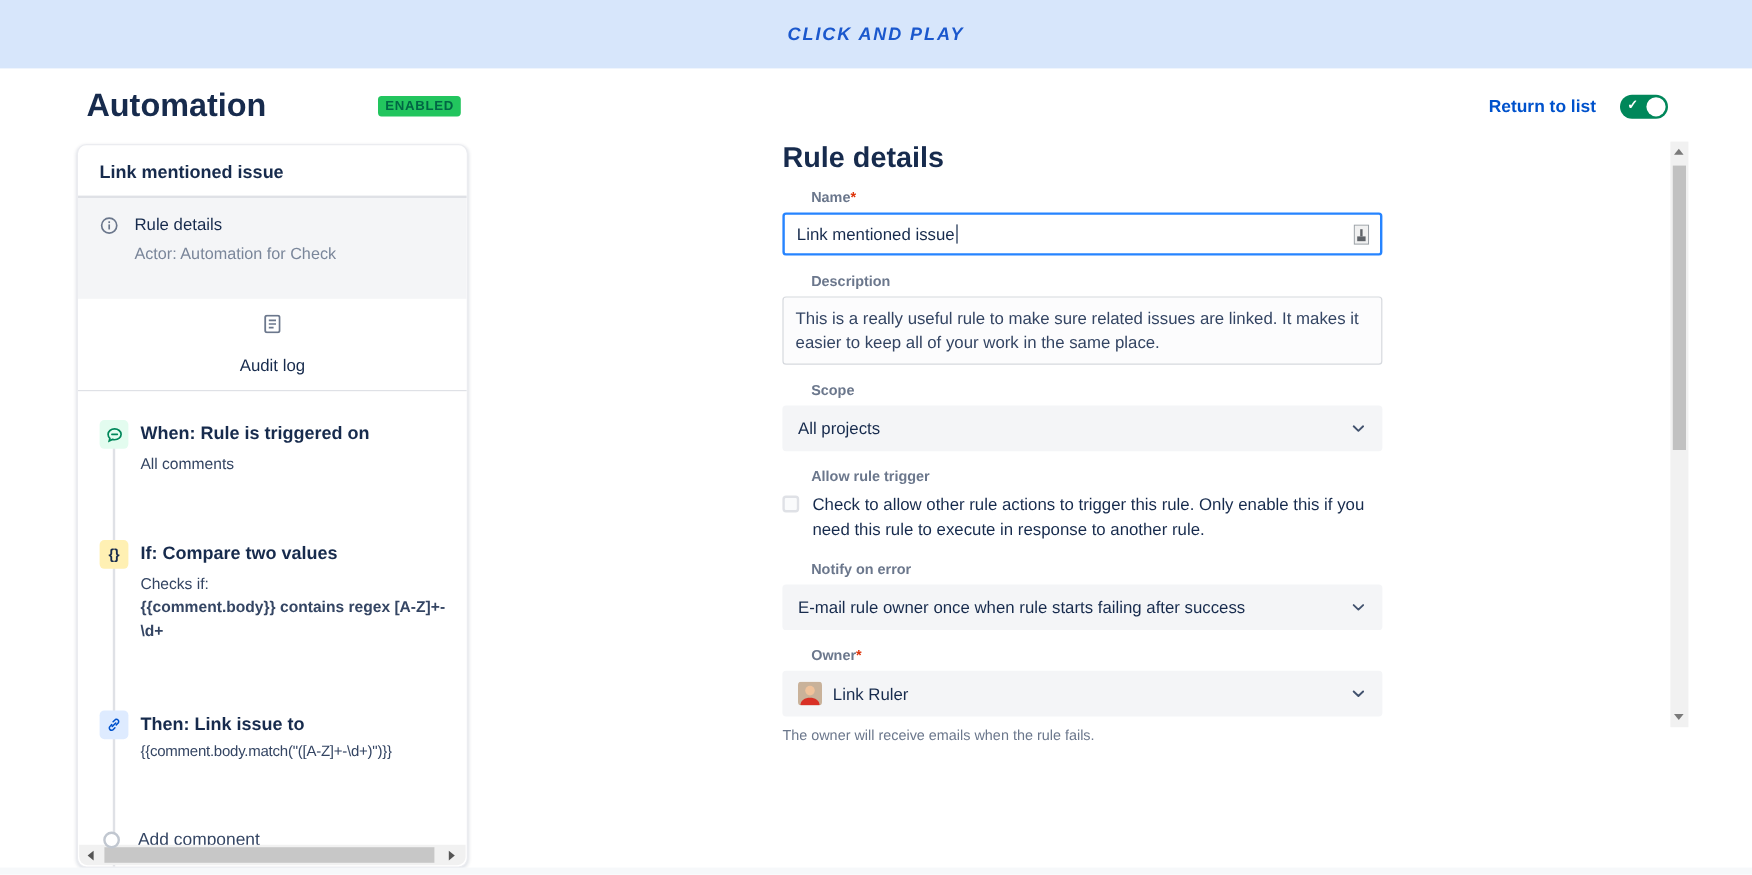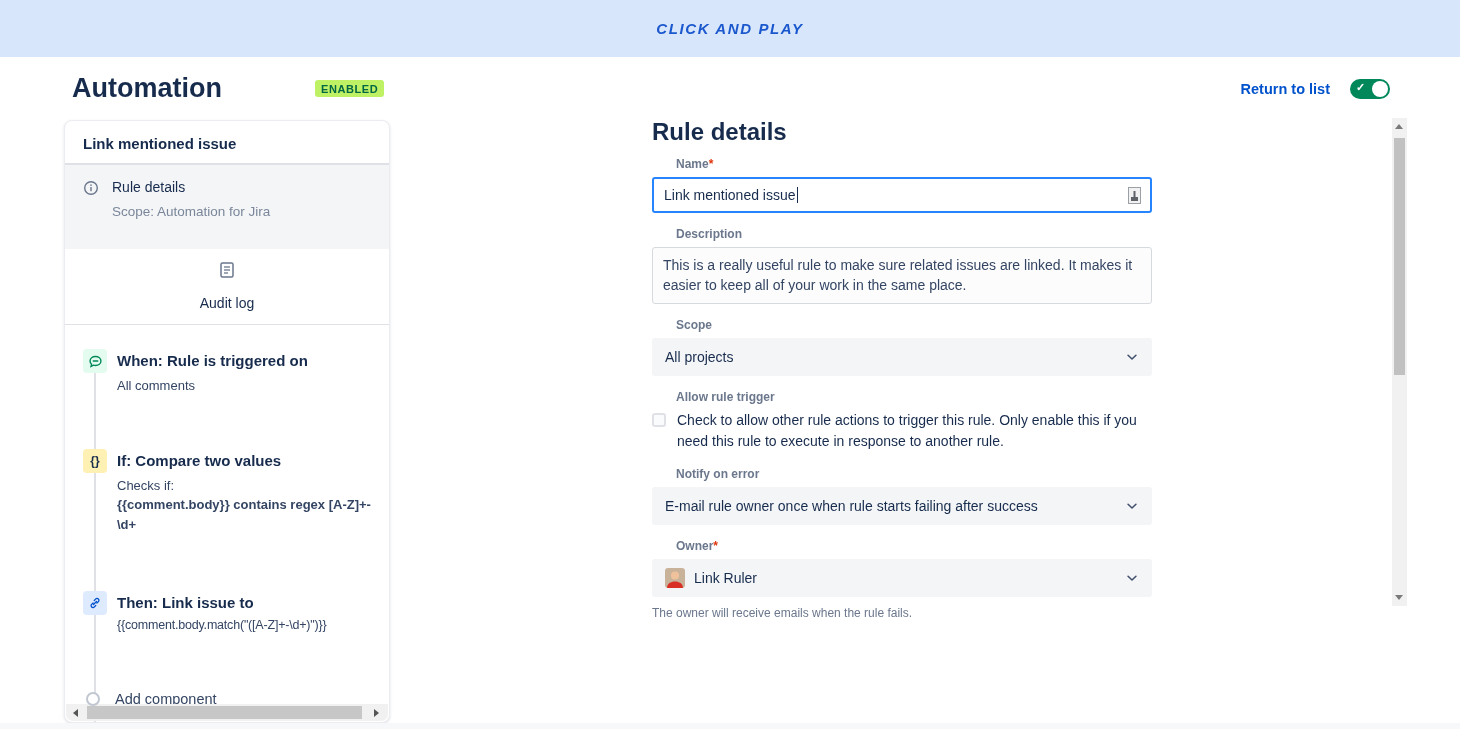--- a/index.html
+++ b/index.html
@@ -8,21 +8,21 @@
     width:1460px; height:729px; overflow:hidden; position:relative;
     font-family:"Liberation Sans", sans-serif; background:#ffffff; color:#172B4D;
   }
   
   .banner { height:57px; background:#D7E6FB; display:flex; align-items:center; justify-content:center;font-style:italic; }
   .banner-text { color:#1B58CD; font-weight:700; font-size:15px; letter-spacing:1.6px; }
 
   
   .topbar { height:63px; display:flex; align-items:center; padding:0 70px 0 72px; }
   .page-title { font-size:27px; font-weight:700; color:#172B4D; margin:0; }
-  .status-badge { margin-left:93px; background:#bef264; color:#006644; font-size:11px; font-weight:700;
+  .status-badge { margin-left:93px; background:#22c55e; color:#006644; font-size:11px; font-weight:700;
     letter-spacing:.6px; padding:3px 6px 2px; border-radius:3px; }
   .topbar-right { margin-left:auto; display:flex; align-items:center; gap:20px; }
   .return-link { color:#0052CC; font-size:14.5px; font-weight:600; text-decoration:none; cursor:pointer; }
   .toggle { width:40px; height:20px; background:#00875A; border-radius:10px; position:relative; cursor:pointer; }
   .toggle .check { position:absolute; left:6px; top:2px; color:#fff; font-size:11px; font-weight:700; }
   .toggle .knob { position:absolute; right:2px; top:2px; width:16px; height:16px; background:#fff; border-radius:50%; }
 
   
   .sidebar-card { position:absolute; left:64px; top:120px; width:326px; height:603px; background:#fff;
     border:1px solid #EBECF0; border-radius:8px; box-shadow:0 1px 3px rgba(9,30,66,.13); overflow:hidden; }
@@ -114,21 +114,21 @@
   <div class="s-rule-details">
     <span style="margin-top:1px;">
       <svg width="16" height="16" viewBox="0 0 16 16">
           <circle cx="8" cy="8" r="6.3" fill="none" stroke="#6B778C" stroke-width="1.4"></circle>
           <rect x="7.3" y="7" width="1.4" height="4.2" fill="#6B778C"></rect>
           <rect x="7.3" y="4.4" width="1.4" height="1.5" fill="#6B778C"></rect>
         </svg>
     </span>
     <div>
       <div class="rd-title">Rule details</div>
-      <div class="rd-actor">Scope: Automation for Jira</div>
+      <div class="rd-actor">Actor: Automation for Check</div>
     </div>
   </div>
 
   <div class="s-audit">
     <span>
       <svg width="14" height="16" viewBox="0 0 14 16">
           <rect x="1" y="1" width="12" height="14" rx="1.5" fill="none" stroke="#6B778C" stroke-width="1.5"></rect>
           <line x1="4" y1="5" x2="10" y2="5" stroke="#6B778C" stroke-width="1.3"></line>
           <line x1="4" y1="8" x2="10" y2="8" stroke="#6B778C" stroke-width="1.3"></line>
           <line x1="4" y1="11" x2="8" y2="11" stroke="#6B778C" stroke-width="1.3"></line>

